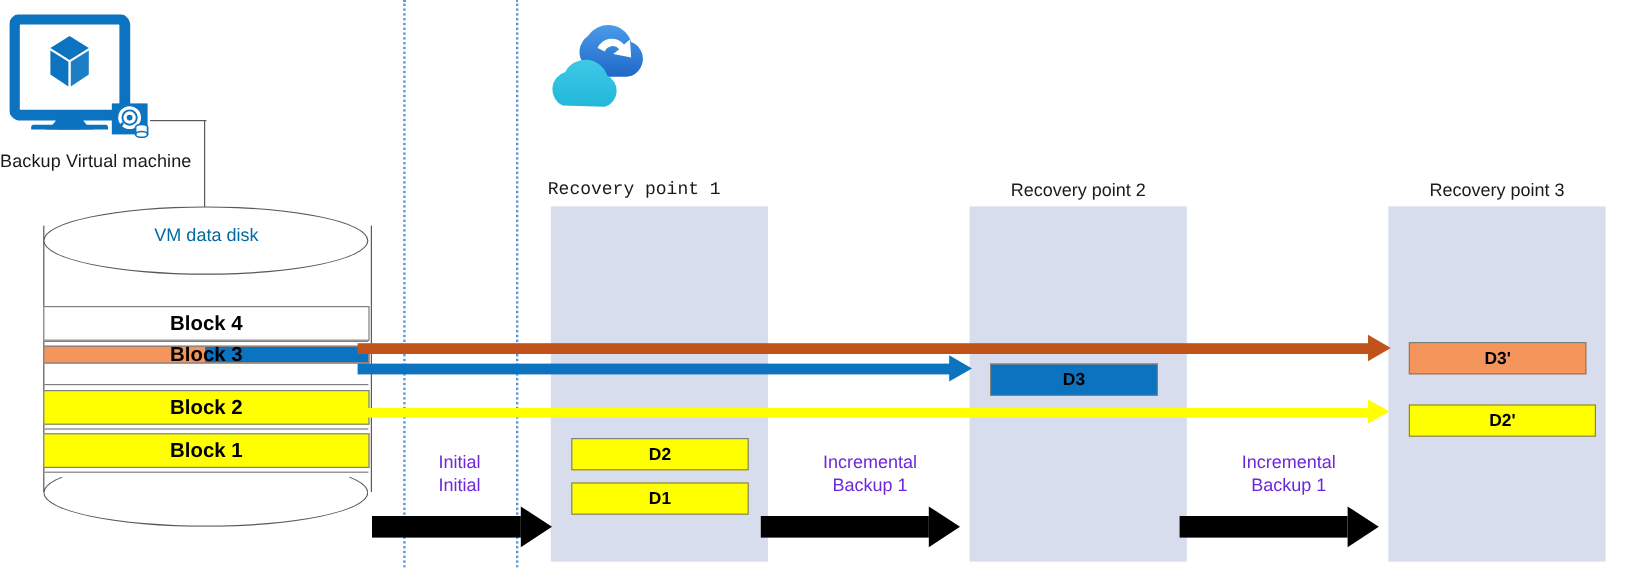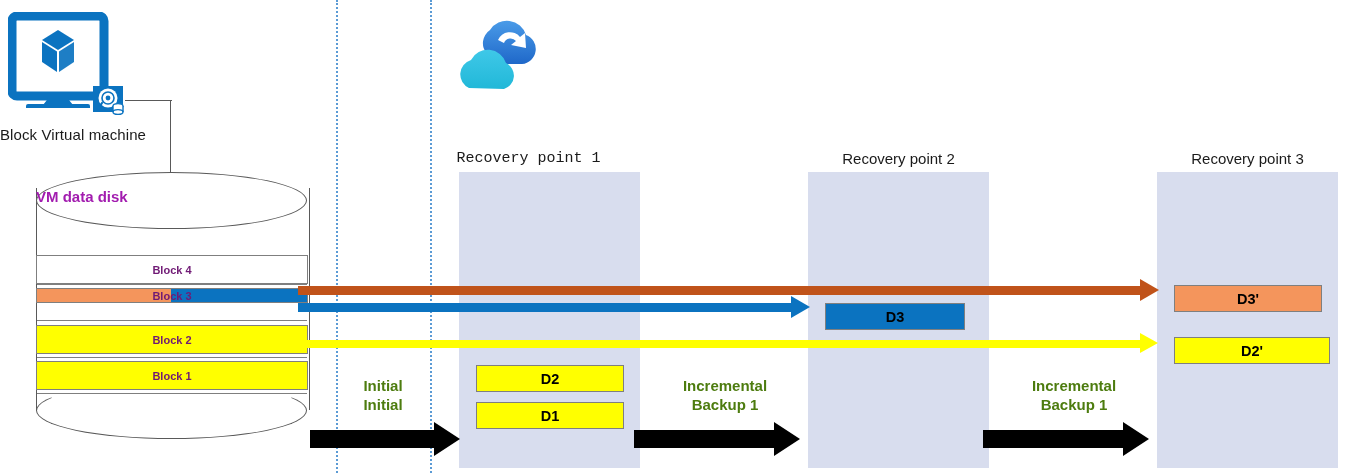--- a/index.html
+++ b/index.html
@@ -16,47 +16,47 @@
 
   
   .rp-box{position:absolute;background:#D8DDEE;}
   .rp-title{position:absolute;font-size:15px;color:#1a1a1a;text-align:center;white-space:nowrap;}
 
   
   .cyl-body{position:absolute;border-left:1.4px solid #595959;border-right:1.4px solid #595959;background:#fff;}
   .cyl-top{position:absolute;border:1.4px solid #595959;border-radius:50%;background:#fff;}
   .cyl-bot{position:absolute;border:1.4px solid #595959;border-radius:50%;background:transparent;
            border-top-color:transparent;}
-  .cyl-title{position:absolute;font-size:15px;color:#a21caf;white-space:nowrap;font-weight:bold;}
+  .cyl-title{position:absolute;font-size:15px;color:#0369a1;text-align:center;white-space:nowrap;}
 
   
   .blk{position:absolute;border:1px solid #7F7F7F;box-sizing:border-box;
-       font-size:11px;font-weight:bold;color:#701a75;display:flex;align-items:center;
+       font-size:17px;font-weight:bold;color:#000000;display:flex;align-items:center;
        justify-content:center;overflow:hidden;}
   .blk-split-r{position:absolute;right:0;top:0;bottom:0;}
   .blk-text{position:relative;z-index:3;}
 
   
   .chip{position:absolute;border:1px solid #7F7F7F;box-sizing:border-box;
         font-size:14.5px;font-weight:bold;color:#000;display:flex;align-items:center;
         justify-content:center;}
 
   
   .harrow-line{position:absolute;}
   .harrow-head{position:absolute;width:0;height:0;border-style:solid;
                border-top-color:transparent;border-bottom-color:transparent;
                border-right-color:transparent;}
 
   
   .barrow-line{position:absolute;background:#000;}
   .barrow-head{position:absolute;width:0;height:0;border-style:solid;
                border-top:17px solid transparent;border-bottom:17px solid transparent;
                border-left:26px solid #000;border-right:0;}
-  .barrow-label{position:absolute;font-size:15px;color:#4d7c0f;text-align:center;
-                line-height:19px;white-space:nowrap;font-weight:bold;}
+  .barrow-label{position:absolute;font-size:15px;color:#6d28d9;text-align:center;
+                line-height:19px;white-space:nowrap;}
 
   
   .conn{position:absolute;background:#595959;}
 </style>
 </head>
 <body>
 
 <div class="stage">
 
   <div class="dotline" style="left:336px;"></div>
@@ -88,21 +88,21 @@
       <circle cx="15" cy="12" r="2.4" fill="#0B73C0"></circle>
       <path d="M9 17 L5 23" stroke="#0B73C0" stroke-width="2.2" stroke-linecap="round"></path>
       <ellipse cx="25" cy="20" rx="5" ry="2.4" fill="#ffffff" stroke="#0B73C0" stroke-width="1.4"></ellipse>
       <rect x="20" y="20" width="10" height="6" fill="#ffffff"></rect>
       <ellipse cx="25" cy="26" rx="5" ry="2.4" fill="#ffffff" stroke="#0B73C0" stroke-width="1.4"></ellipse>
       <line x1="20" y1="20" x2="20" y2="26" stroke="#0B73C0" stroke-width="1.4"></line>
       <line x1="30" y1="20" x2="30" y2="26" stroke="#0B73C0" stroke-width="1.4"></line>
     </svg>
   </div>
 
-  <div class="vm-label">Block Virtual machine</div>
+  <div class="vm-label">Backup Virtual machine</div>
 
   <div class="conn" style="left:125px;top:100px;width:47px;height:1.4px;"></div>
   <div class="conn" style="left:170px;top:100px;width:1.4px;height:78px;"></div>
 
   <div class="abs" style="left:455px;top:8px;width:102px;height:88px;">
     <svg width="102" height="88" viewBox="0 0 102 88" xmlns="http://www.w3.org/2000/svg">
       <defs>
         <linearGradient id="gBack" x1="0" y1="0" x2="0" y2="1">
           <stop offset="0" stop-color="#4A9BE8"></stop>
           <stop offset="1" stop-color="#1F68C9"></stop>

